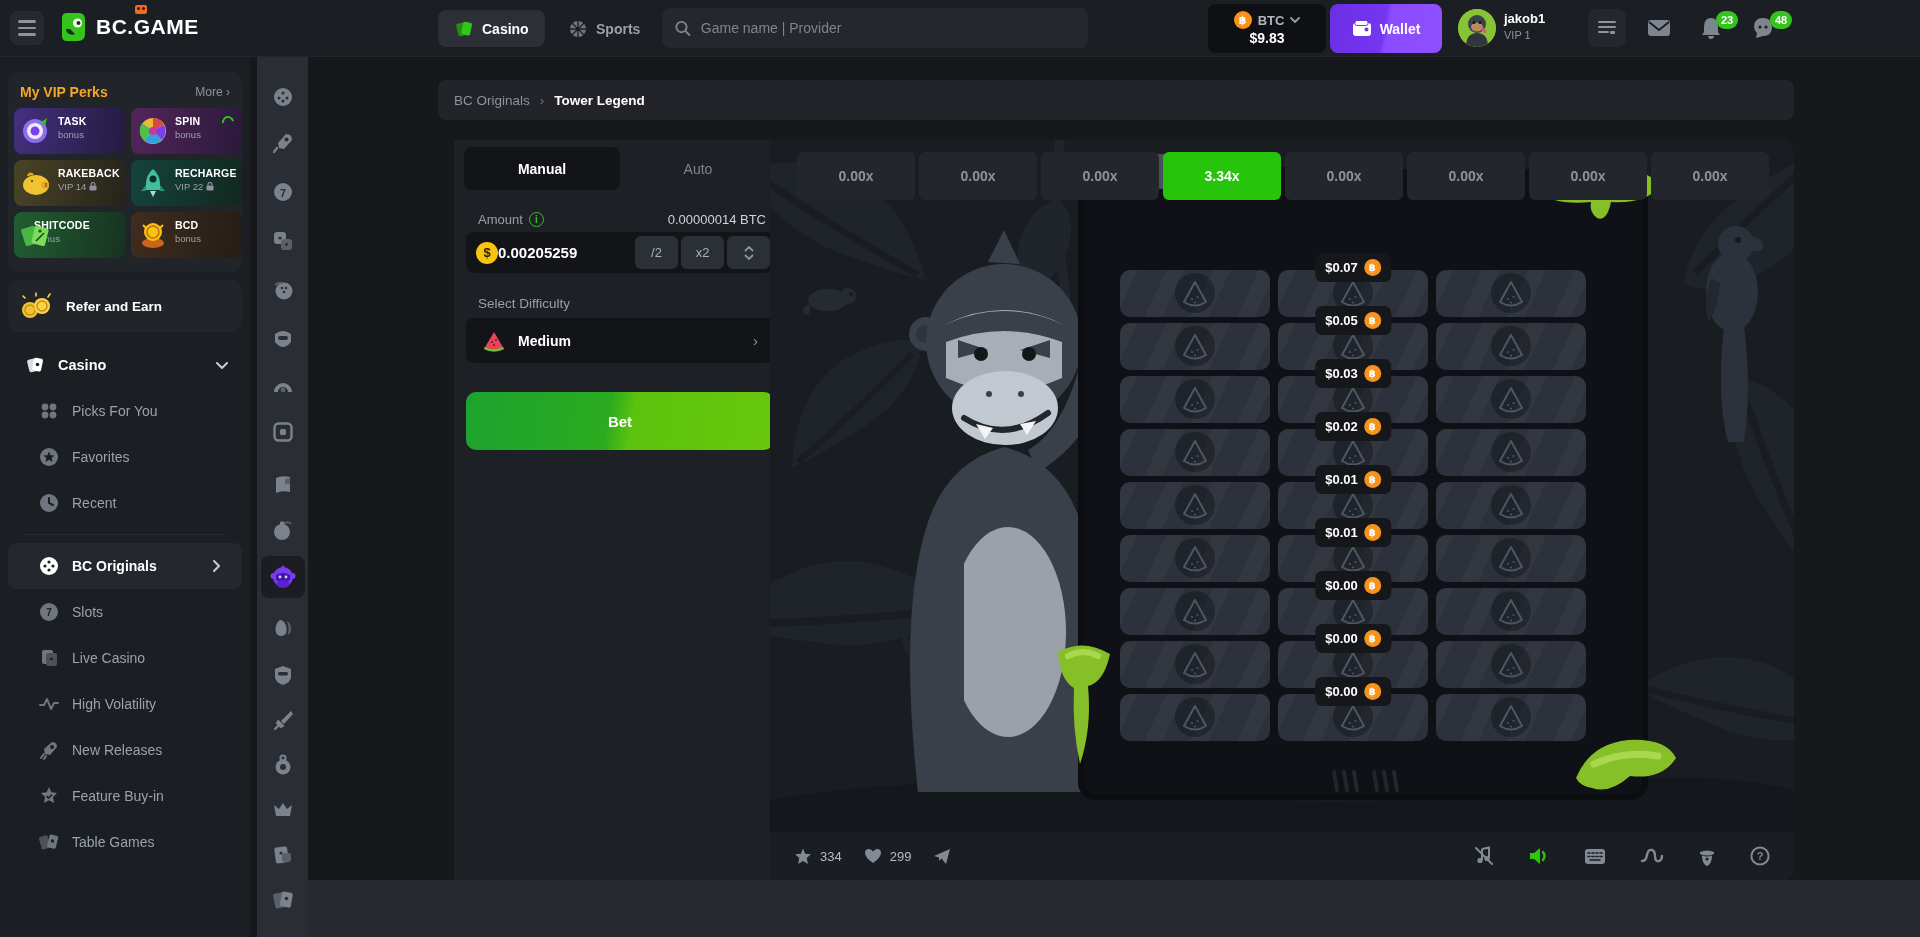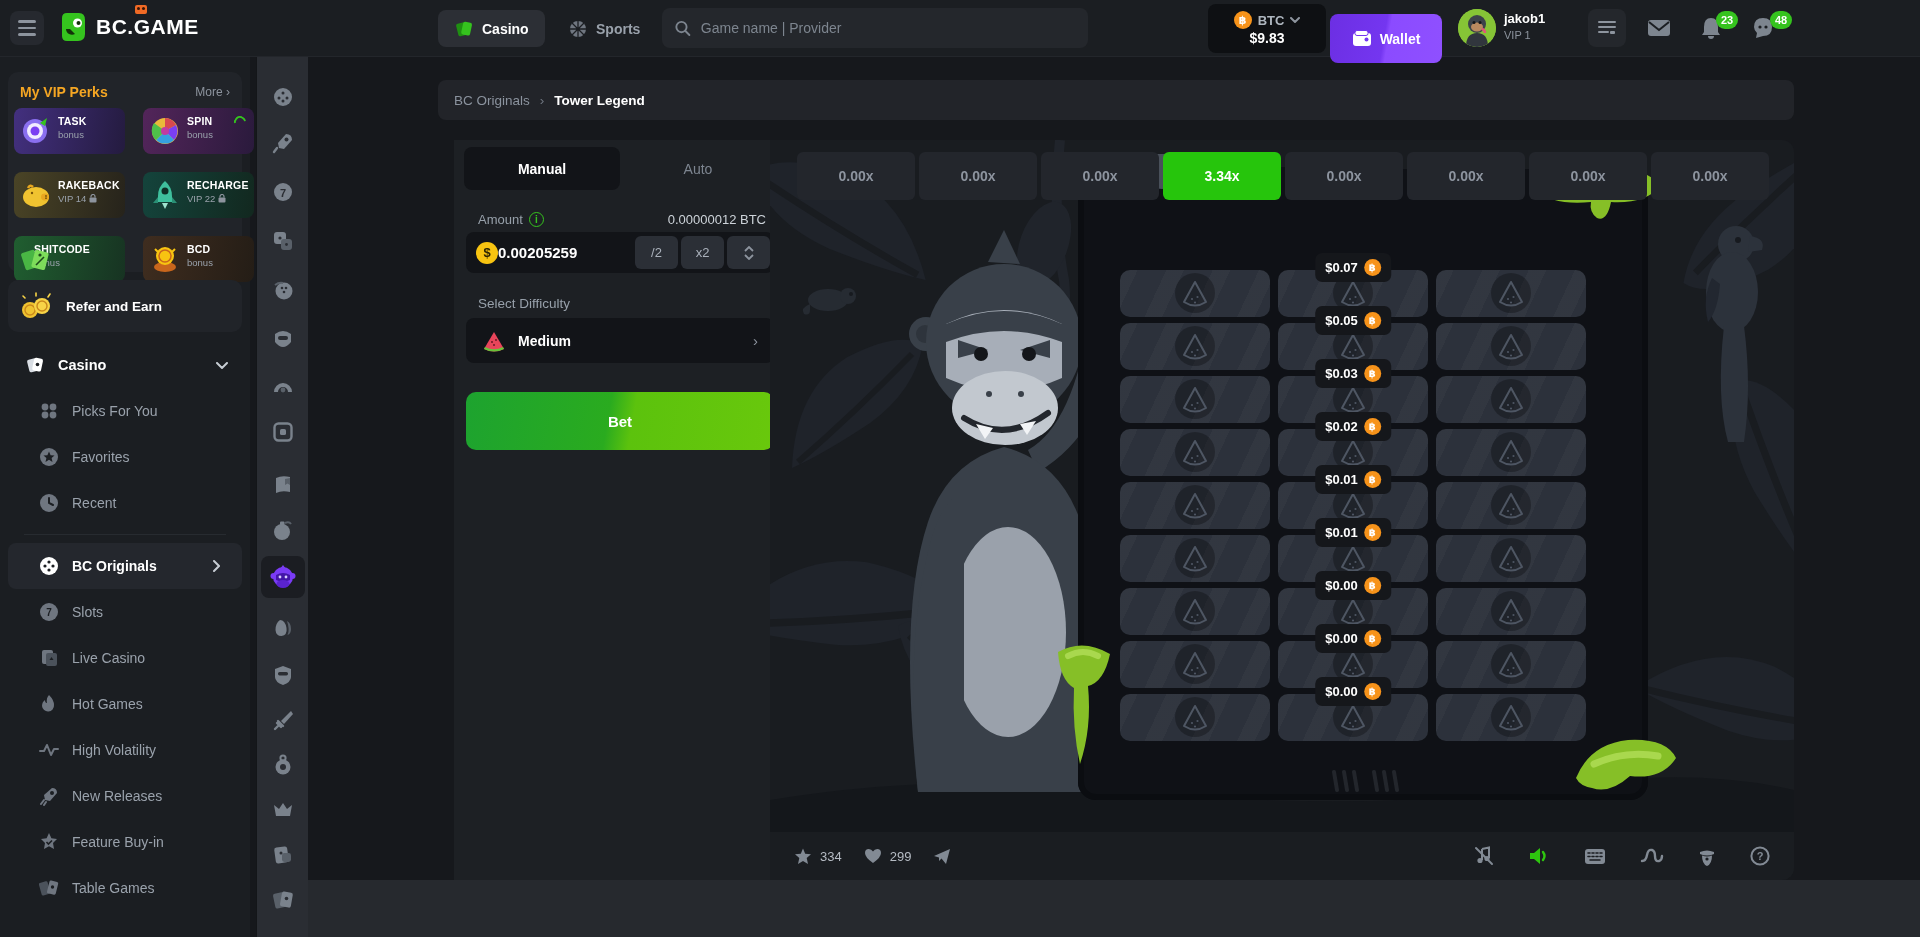--- a/index.html
+++ b/index.html
@@ -30,39 +30,39 @@
   .search input::placeholder { color:#7d858f; }
   .balance { position:absolute; left:1208px; top:4px; width:118px; height:49px; background:#0e1013; border-radius:8px;
     display:flex; flex-direction:column; align-items:center; justify-content:center; cursor:pointer; }
   .balance .row1 { display:flex; align-items:center; gap:6px; }
   .balance .cur { color:#aeb6bf; font-size:13px; font-weight:700; }
   .balance .amt { color:#fff; font-size:14px; font-weight:700; margin-top:1px; }
   .coin { display:inline-flex; width:18px; height:18px; border-radius:50%; background:#f7931a; color:#fff;
     font-size:11px; font-weight:800; align-items:center; justify-content:center; }
   .wallet-btn { position:absolute; left:1330px; top:4px; width:112px; height:49px; border-radius:8px;
     background:linear-gradient(100deg,#6c2fe3 0%,#7436f0 48%,#8b4bff 52%,#8f50ff 100%);
-    display:flex; align-items:center; justify-content:center; gap:8px; cursor:pointer;margin-top:10px; }
+    display:flex; align-items:center; justify-content:center; gap:8px; cursor:pointer; }
   .wallet-btn span { color:#fff; font-weight:700; font-size:14px; }
   .avatar { position:absolute; left:1458px; top:9px; width:38px; height:38px; border-radius:50%;
     background:#86c436; overflow:hidden; cursor:pointer; }
   .userinfo { position:absolute; left:1504px; top:11px; cursor:pointer; }
   .userinfo .uname { color:#fff; font-weight:700; font-size:13px; }
   .userinfo .uvip { color:#8d949e; font-size:11px; margin-top:3px; }
   .hbtn { position:absolute; top:9px; width:38px; height:38px; border-radius:8px; display:flex;
     align-items:center; justify-content:center; cursor:pointer; }
   .badge { position:absolute; top:2px; height:18px; min-width:18px; padding:0 5px; background:#35c31e; border-radius:9px;
     color:#fff; font-size:11px; font-weight:700; display:flex; align-items:center; justify-content:center; z-index:2; }
 
   
   .sidebar { position:absolute; left:0; top:57px; width:250px; height:880px; background:#1b1e22; z-index:10; }
   .vip-panel { position:absolute; left:8px; top:15px; width:234px; height:200px; background:#212429; border-radius:10px; }
   .vip-head { display:flex; justify-content:space-between; align-items:center; padding:12px 12px 8px; }
   .vip-title { color:#f5a623; font-weight:800; font-size:14px; }
   .vip-more { color:#8d949e; font-size:12px; cursor:pointer; }
-  .vip-grid { display:grid; grid-template-columns:111px 111px; gap:18px; padding:0 6px; }
+  .vip-grid { display:grid; grid-template-columns:111px 111px; gap:6px; padding:0 6px; }
   .vip-card { height:46px; border-radius:8px; position:relative; padding:7px 6px 0 44px; cursor:pointer; overflow:hidden; }
   .vip-card .t { color:#fff; font-weight:800; font-size:10.5px; letter-spacing:.2px; }
   .vip-card .s { color:#9aa2ac; font-size:9.5px; margin-top:2px; display:flex; align-items:center; gap:3px; }
   .vip-ico { position:absolute; left:6px; top:7px; width:32px; height:32px; }
   .c-task { background:linear-gradient(100deg,#43307f 0%,#241b3f 100%); }
   .c-spin { background:linear-gradient(100deg,#53255a 0%,#2a1a3c 100%); }
   .c-rake { background:linear-gradient(100deg,#4a4426 0%,#26231b 100%); }
   .c-rech { background:linear-gradient(100deg,#14443c 0%,#12281f 100%); }
   .c-shit { background:linear-gradient(100deg,#205e30 0%,#173322 100%);padding-left:20px; }
   .c-bcd  { background:linear-gradient(100deg,#3f2d1f 0%,#241d16 100%); }
@@ -468,28 +468,20 @@
           <svg width="18" height="18" viewBox="0 0 18 18">
             <rect x="2" y="1" width="11" height="14" rx="2" fill="#6f7680"></rect>
             <rect x="6" y="4" width="11" height="13" rx="2" fill="#4b525b"></rect>
             <path d="M11.5 8 L13.5 11 L9.5 11 Z" fill="#1b1e22"></path>
           </svg>
           </span>
         <span class="lb">Live Casino</span>
       </div>
       <div class="mi sub">
         <span class="ic">
-          <svg width="18" height="20" viewBox="0 0 18 20">
-            <path d="M9 1 Q14 6 14 11 A6 6 0 0 1 2 12 Q2 8 5 6 Q5 9 7 9 Q6 4 9 1 Z" fill="#6f7680"></path>
-          </svg>
-          </span>
-        <span class="lb">Hot Games</span>
-      </div>
-      <div class="mi sub">
-        <span class="ic">
           <svg width="20" height="14" viewBox="0 0 20 14">
             <path d="M1 8 L5 8 L8 2 L12 12 L15 6 L19 6" stroke="#6f7680" stroke-width="2" fill="none" stroke-linecap="round" stroke-linejoin="round"></path>
           </svg>
           </span>
         <span class="lb">High Volatility</span>
       </div>
       <div class="mi sub">
         <span class="ic">
           <svg width="20" height="20" viewBox="0 0 20 20">
             <path d="M13 2 Q18 2 18 7 L11 15 L6 14 L5 9 Z" fill="#6f7680"></path>
@@ -670,21 +662,21 @@
       <div class="betcol">
         <div class="tabs">
           <div class="tab-manual">Manual</div>
           <div class="tab-auto">Auto</div>
         </div>
         <div class="amt-row">
           <span class="amt-label">
             <span>Amount</span>
             <span class="info-i">i</span>
           </span>
-          <span class="amt-bal">0.00000012 BTC</span>
+          <span class="amt-bal">0.00000014 BTC</span>
         </div>
         <div class="amt-input">
           <span class="coin-y">$</span>
           <span class="amt-val">0.00205259</span>
           <span class="abtn">/2</span>
           <span class="abtn">x2</span>
           <span class="abtn stepper">
             <svg width="10" height="6" viewBox="0 0 10 6">
                 <path d="M1 5 L5 1 L9 5" stroke="#8d949e" stroke-width="1.8" fill="none"></path>
               </svg>

